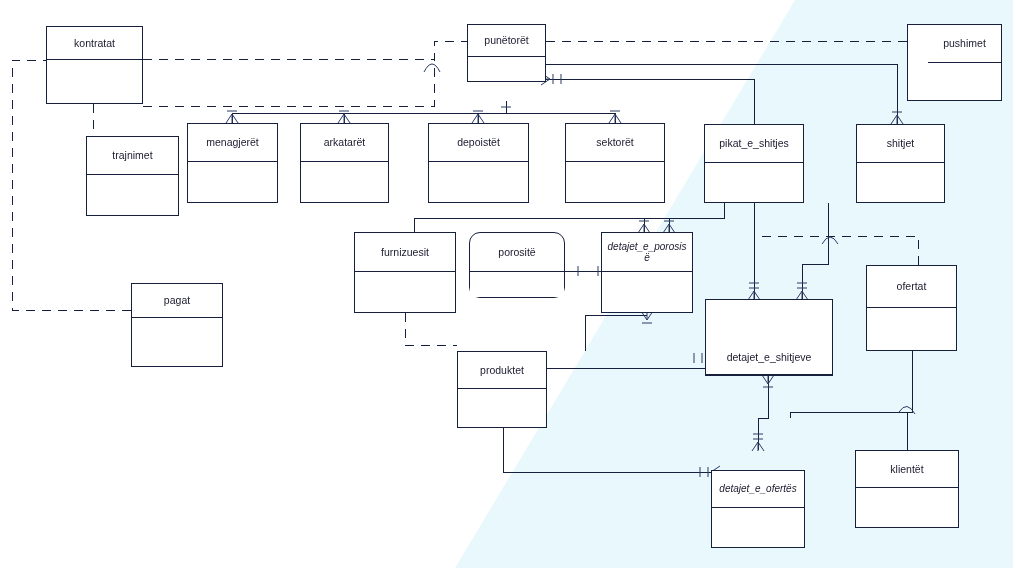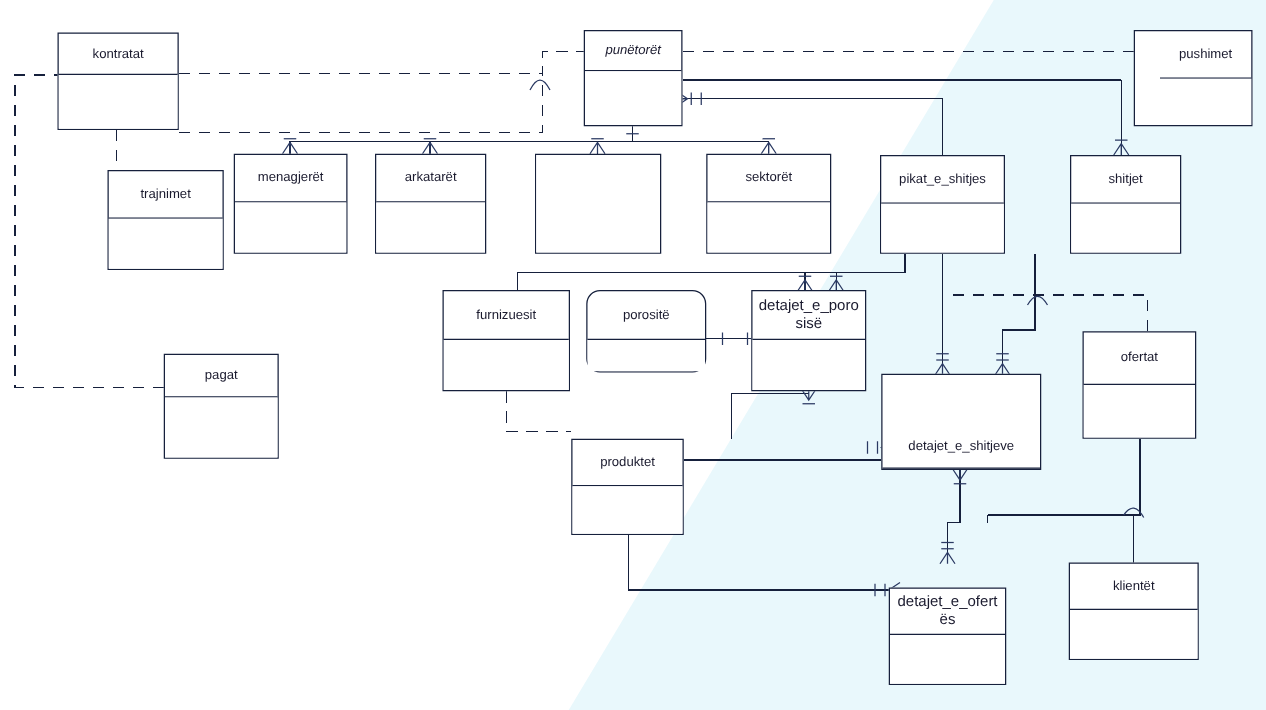--- a/index.html
+++ b/index.html
@@ -47,21 +47,21 @@
     font-size: 10.5px;
     line-height: 1.15;
     padding: 1px 3px;
     word-break: break-all;
     overflow: hidden;
   }
   .entity-body {
     flex: 1 1 auto;
     background: #ffffff;
   }
-  .e-small .entity-header { font-size: 12px; }
+  .e-small .entity-header { font-size: 10px; font-style: italic; }
 </style>
 </head>
 <body>
 
 <div id="canvas">
 
   <svg id="bg-layer" viewBox="0 0 1013 568" preserveAspectRatio="none" xmlns="http://www.w3.org/2000/svg">
     <rect x="0" y="0" width="1013" height="568" fill="#ffffff"></rect>
     <polygon points="795,0 1013,0 1013,568 455,568" fill="#e9f8fc"></polygon>
   </svg>
@@ -280,27 +280,28 @@
   </div>
   <div class="entity" style="left: 187px; top: 123px; width: 91px; height: 80px;">
     <div class="entity-header" style="height: 38px;">menagjerët</div>
     <div class="entity-body"></div>
   </div>
   <div class="entity" style="left: 300px; top: 123px; width: 89px; height: 80px;">
     <div class="entity-header" style="height: 38px;">arkatarët</div>
     <div class="entity-body"></div>
   </div>
   <div class="entity" style="left: 428px; top: 123px; width: 101px; height: 80px;">
+    <div class="entity-header" style="height: 38px;">depoistët</div>
     <div class="entity-body"></div>
   </div>
   <div class="entity" style="left: 565px; top: 123px; width: 100px; height: 80px;">
     <div class="entity-header" style="height: 38px;">sektorët</div>
     <div class="entity-body"></div>
   </div>
-  <div class="entity" style="left: 467px; top: 24px; width: 79px; height: 77px; font-style: italic;">
+  <div class="entity" style="left: 467px; top: 24px; width: 79px; height: 58px;">
     <div class="entity-header" style="height: 32px;">punëtorët</div>
     <div class="entity-body"></div>
   </div>
   <div class="entity" style="left: 907px; top: 24px; width: 95px; height: 77px; padding-left: 20px;">
     <div class="entity-header" style="height: 38px;">pushimet</div>
     <div class="entity-body"></div>
   </div>
   <div class="entity" style="left: 704px; top: 124px; width: 100px; height: 79px;">
     <div class="entity-header" style="height: 38px;">pikat_e_shitjes</div>
     <div class="entity-body"></div>

